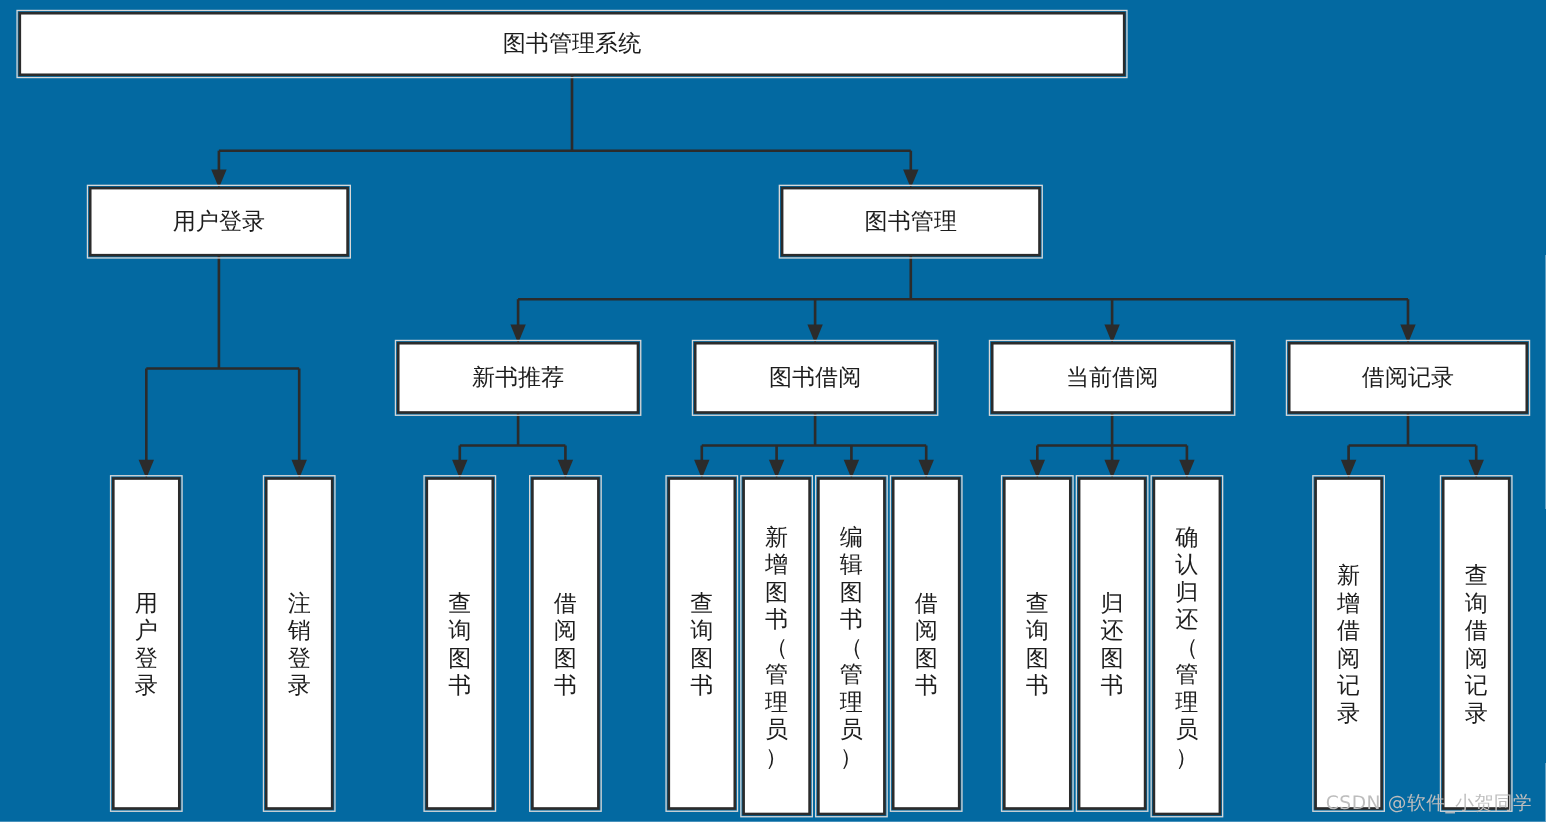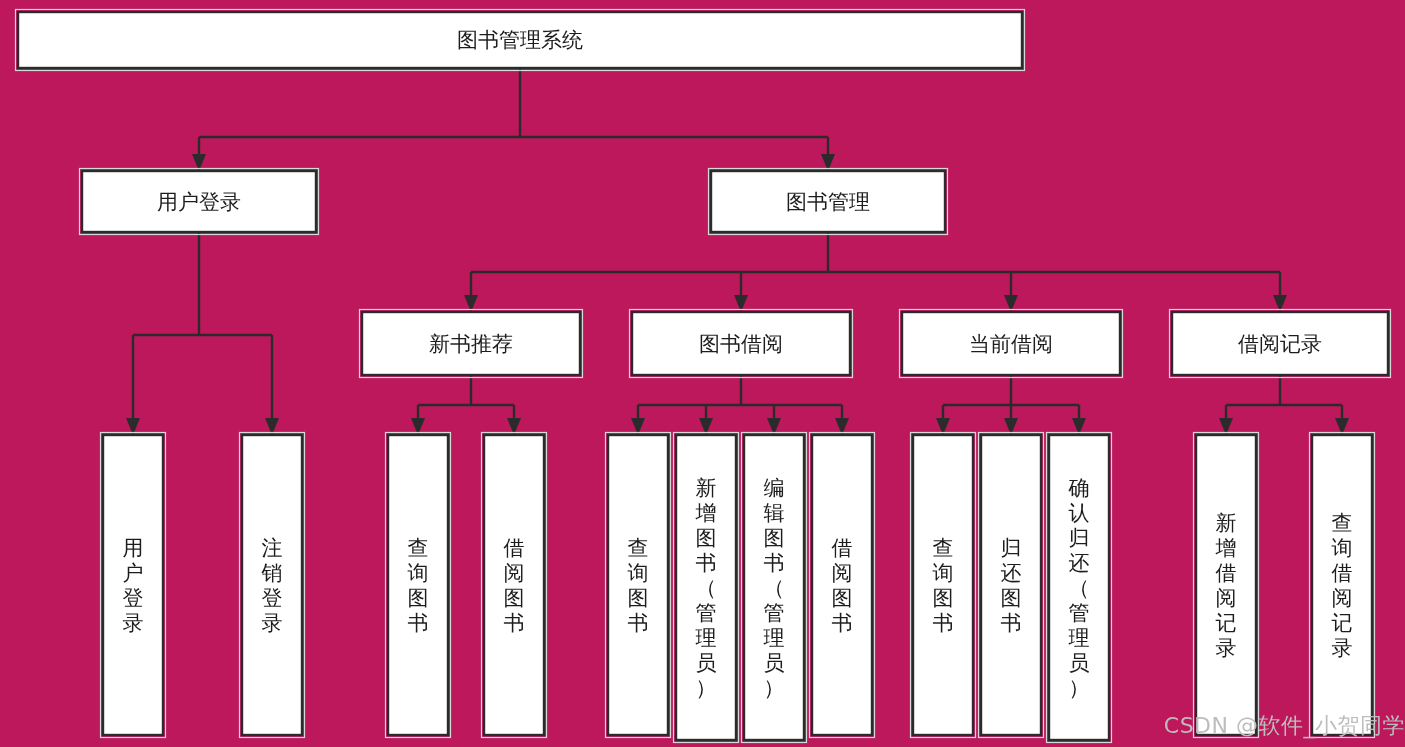--- a/index.html
+++ b/index.html
@@ -10,21 +10,21 @@
   body {
     width: 1405px;
     height: 747px;
     font-family: "DejaVu Sans", "Liberation Sans", sans-serif;
     overflow: hidden;
   }
   #diagram-root {
     position: relative;
     width: 1405px;
     height: 747px;
-    background: #be185d;
+    background: #0369a1;
   }
   svg#tree-svg {
     display: block;
     width: 1405px;
     height: 747px;
   }
   .node-box {
     fill: #ffffff;
     stroke: #2b2b2b;
     stroke-width: 2.4;
@@ -52,24 +52,24 @@
     dominant-baseline: middle;
   }
   .node-label-v {
     fill: #1d1d1d;
     font-family: "DejaVu Sans", "Liberation Sans", sans-serif;
     font-size: 21px;
     text-anchor: middle;
   }
   .watermark-text {
     position: absolute;
-    right: 0;
+    right: 12px;
     bottom: 6px;
     color: #bdbdbd;
-    font-size: 22px;
+    font-size: 17px;
     font-family: "DejaVu Sans", "Liberation Sans", sans-serif;
     white-space: nowrap;
     letter-spacing: 0.5px;
   }
 </style>
 </head>
 <body>
 
 <div id="diagram-root">
   <svg id="tree-svg" viewBox="0 0 1405 747" xmlns="http://www.w3.org/2000/svg">

